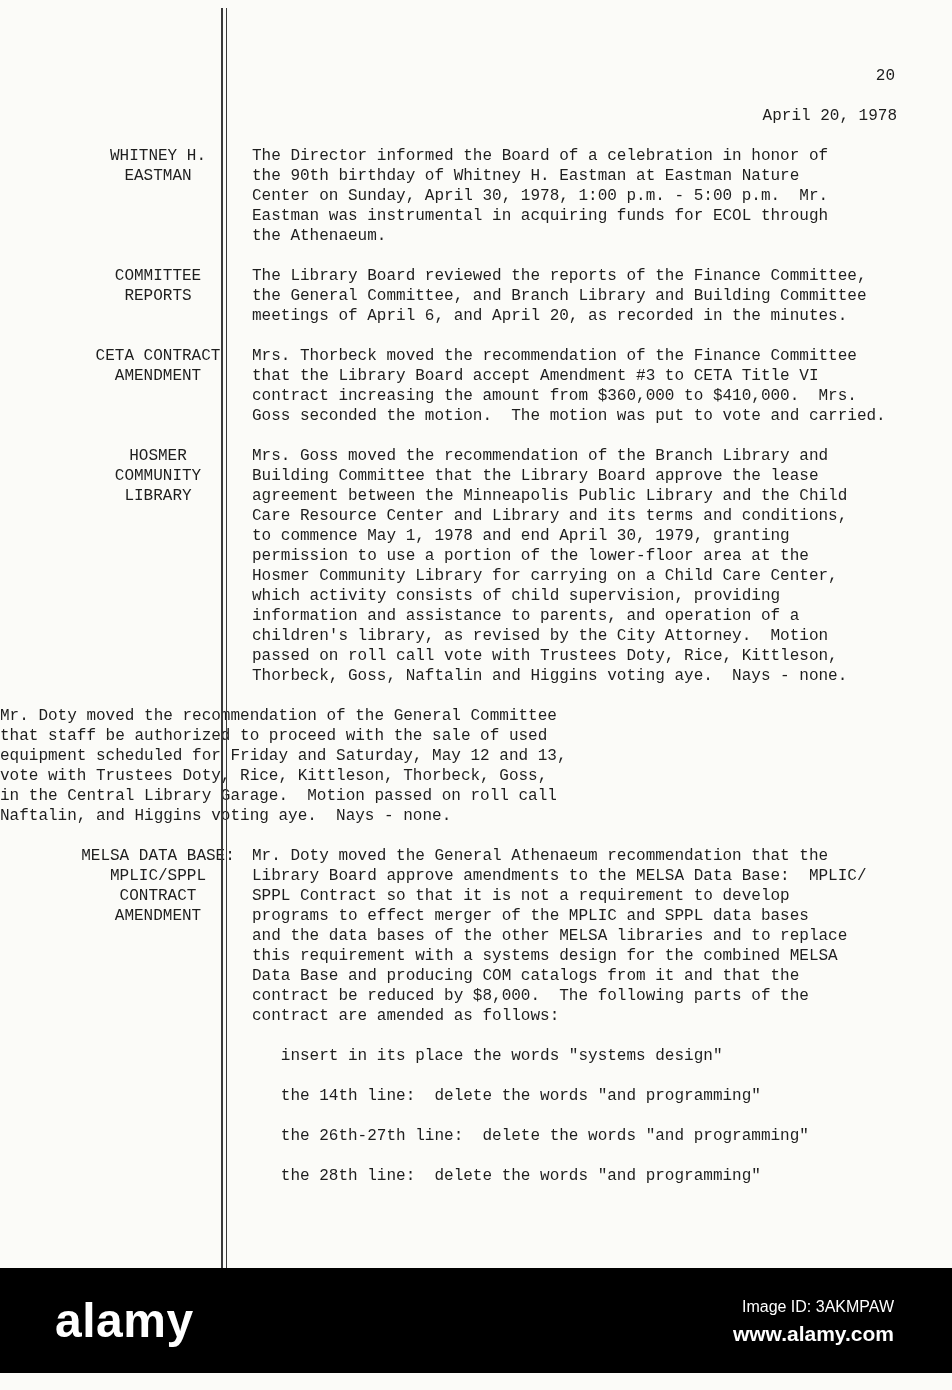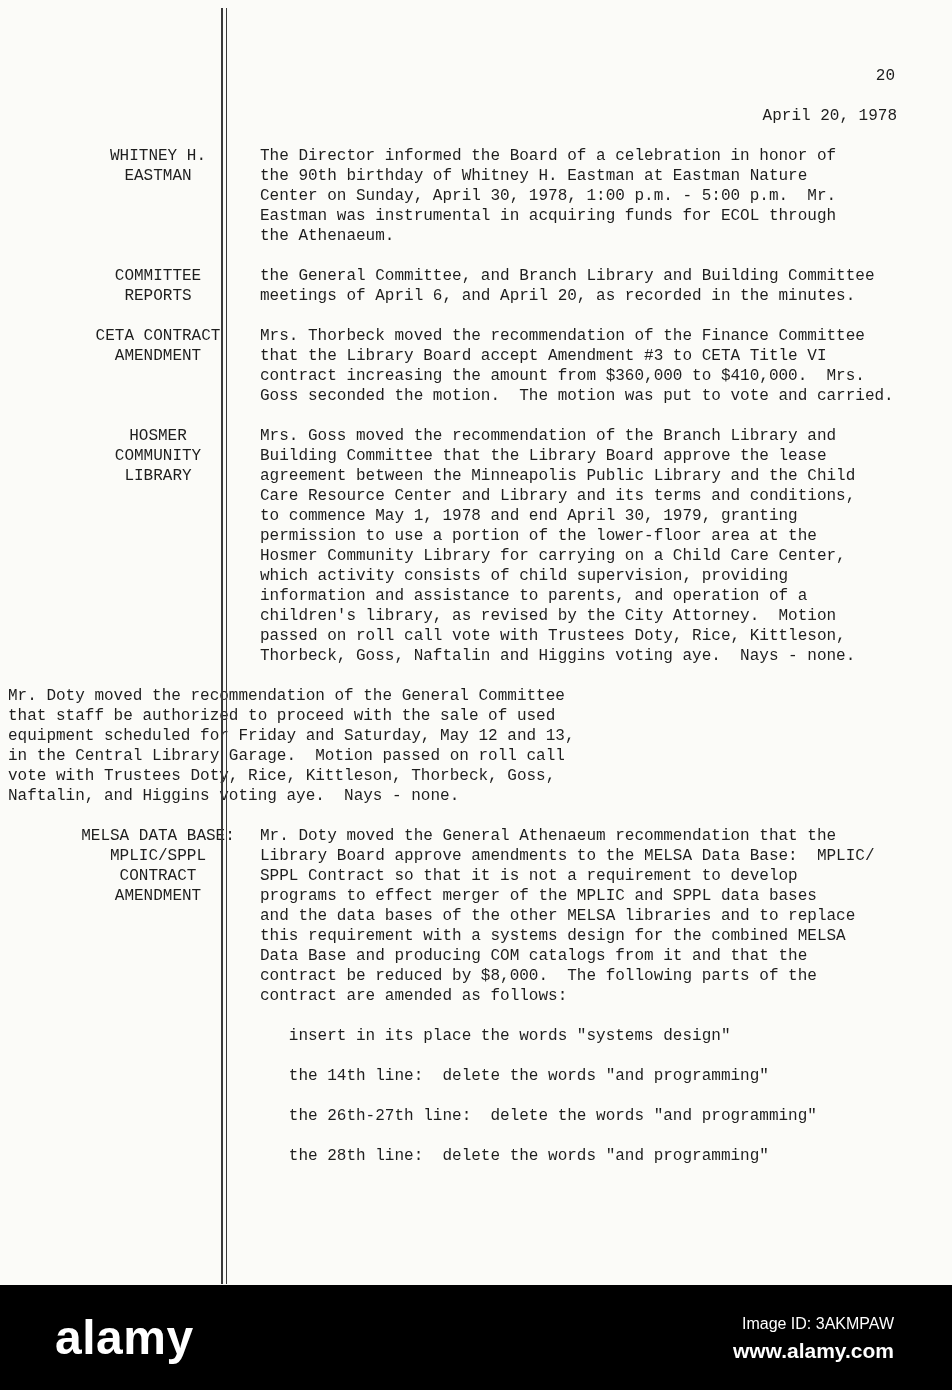--- a/index.html
+++ b/index.html
@@ -32,28 +32,28 @@
 
   .doc-section { display: flex; margin-bottom: 20px; }
   .heading {
     flex: none;
     width: 252px;
     padding-left: 64px;
     box-sizing: border-box;
     text-align: center;
   }
   .heading div { white-space: pre; }
-  .body { flex: 1; padding-right: 28px; margin-left: 8px; }
+  .body { flex: 1; padding-right: 28px; }
   .para + .para { margin-top: 20px; }
   .line { white-space: pre; }
 
   .footer {
     position: absolute;
     left: 0;
-    bottom: 0;
+    bottom: 17px;
     width: 952px;
     height: 105px;
     background: #000;
     color: #fff;
     display: flex;
     align-items: center;
     justify-content: space-between;
     padding: 0 58px 0 55px;
     box-sizing: border-box;
     font-family: "Liberation Sans", sans-serif;
@@ -95,20 +95,21 @@
         </div>
   </section>
 
   <section class="doc-section">
     <div class="heading">
           <div>COMMITTEE</div>
           <div>REPORTS</div>
         </div>
     <div class="body">
           <div class="para">
+            <div class="line">The Library Board reviewed the reports of the Finance Committee,</div>
             <div class="line">the General Committee, and Branch Library and Building Committee</div>
             <div class="line">meetings of April 6, and April 20, as recorded in the minutes.</div>
           </div>
         </div>
   </section>
 
   <section class="doc-section">
     <div class="heading">
           <div>CETA CONTRACT</div>
           <div>AMENDMENT</div>
@@ -146,22 +147,22 @@
           </div>
         </div>
   </section>
 
   <section class="doc-section">
     <div class="body">
           <div class="para">
             <div class="line">Mr. Doty moved the recommendation of the General Committee</div>
             <div class="line">that staff be authorized to proceed with the sale of used</div>
             <div class="line">equipment scheduled for Friday and Saturday, May 12 and 13,</div>
+            <div class="line">vote with Trustees Doty, Rice, Kittleson, Thorbeck, Goss,</div>
             <div class="line">in the Central Library Garage.  Motion passed on roll call</div>
-            <div class="line">vote with Trustees Doty, Rice, Kittleson, Thorbeck, Goss,</div>
             <div class="line">Naftalin, and Higgins voting aye.  Nays - none.</div>
           </div>
         </div>
   </section>
 
   <section class="doc-section">
     <div class="heading">
           <div>MELSA DATA BASE:</div>
           <div>MPLIC/SPPL</div>
           <div>CONTRACT</div>

